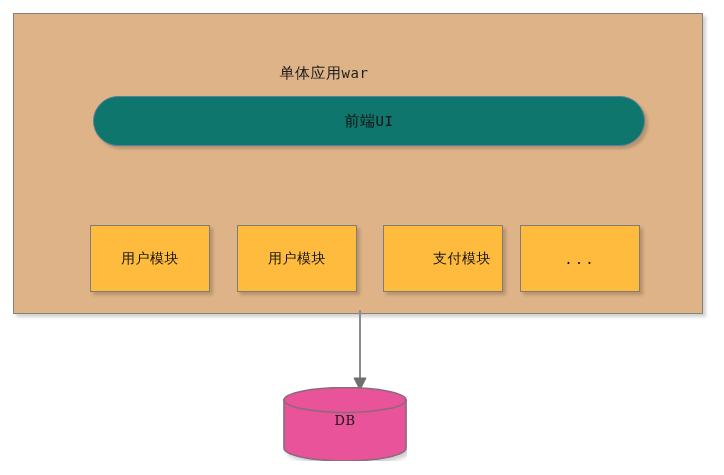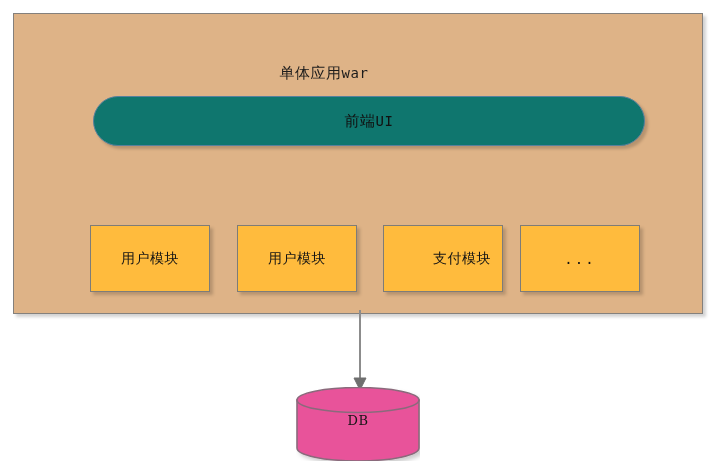--- a/index.html
+++ b/index.html
@@ -116,21 +116,21 @@
     position: absolute;
     left: 330px;
     top: 310px;
     width: 64px;
     height: 84px;
   }
 
   
   .db-cylinder {
     position: absolute;
-    left: 296px;
+    left: 283px;
     top: 387px;
     width: 124px;
     height: 82px;
   }
   .db-label {
     position: absolute;
     left: 0;
     top: 26px;
     width: 124px;
     text-align: center;

